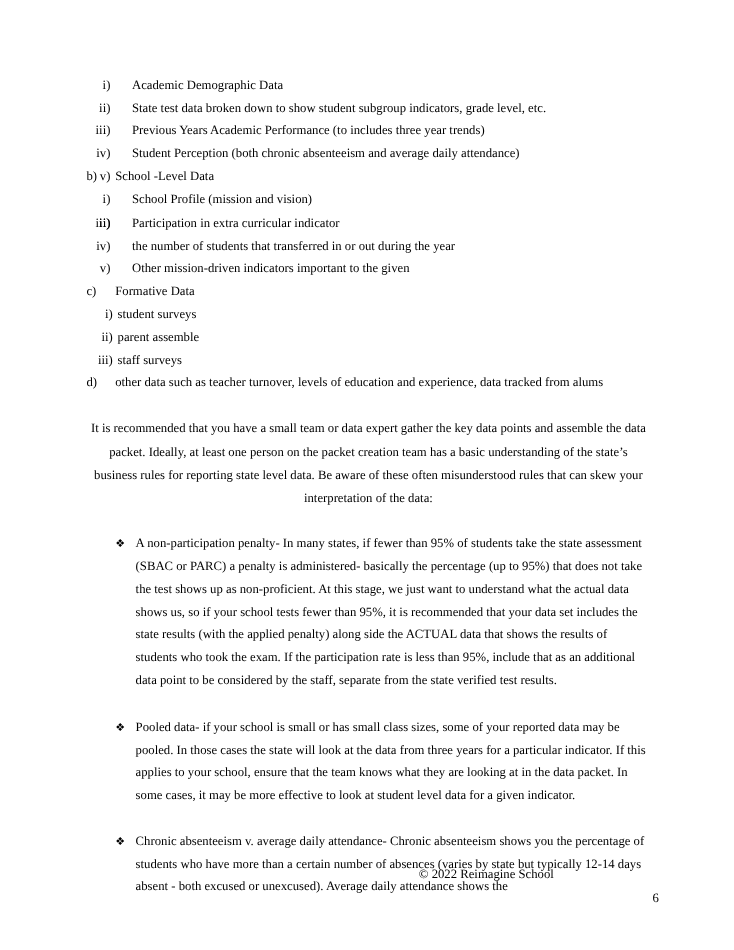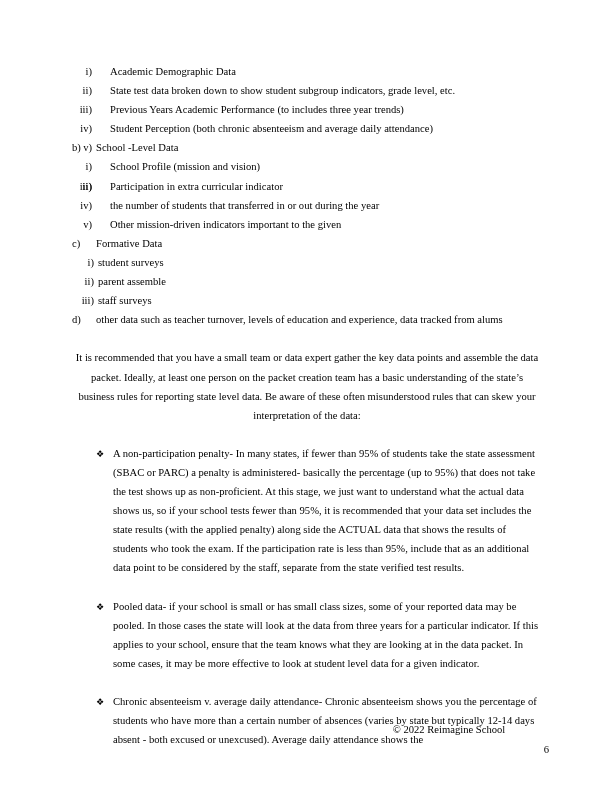--- a/index.html
+++ b/index.html
@@ -95,21 +95,21 @@
     font-size: 9.2px;
     line-height: 19.1px;
   }
 
   
   .footer {
     position: absolute;
     right: 63px;
     top: 720px;
     width: 200px;
-    text-align: center;
+    text-align: left;
     font-size: 10.6px;
     line-height: 19.1px;
     font-family: "Liberation Serif", "DejaVu Serif", serif;
   }
   .page-number {
     position: absolute;
     right: 63px;
     top: 740px;
     width: 200px;
     text-align: right;

